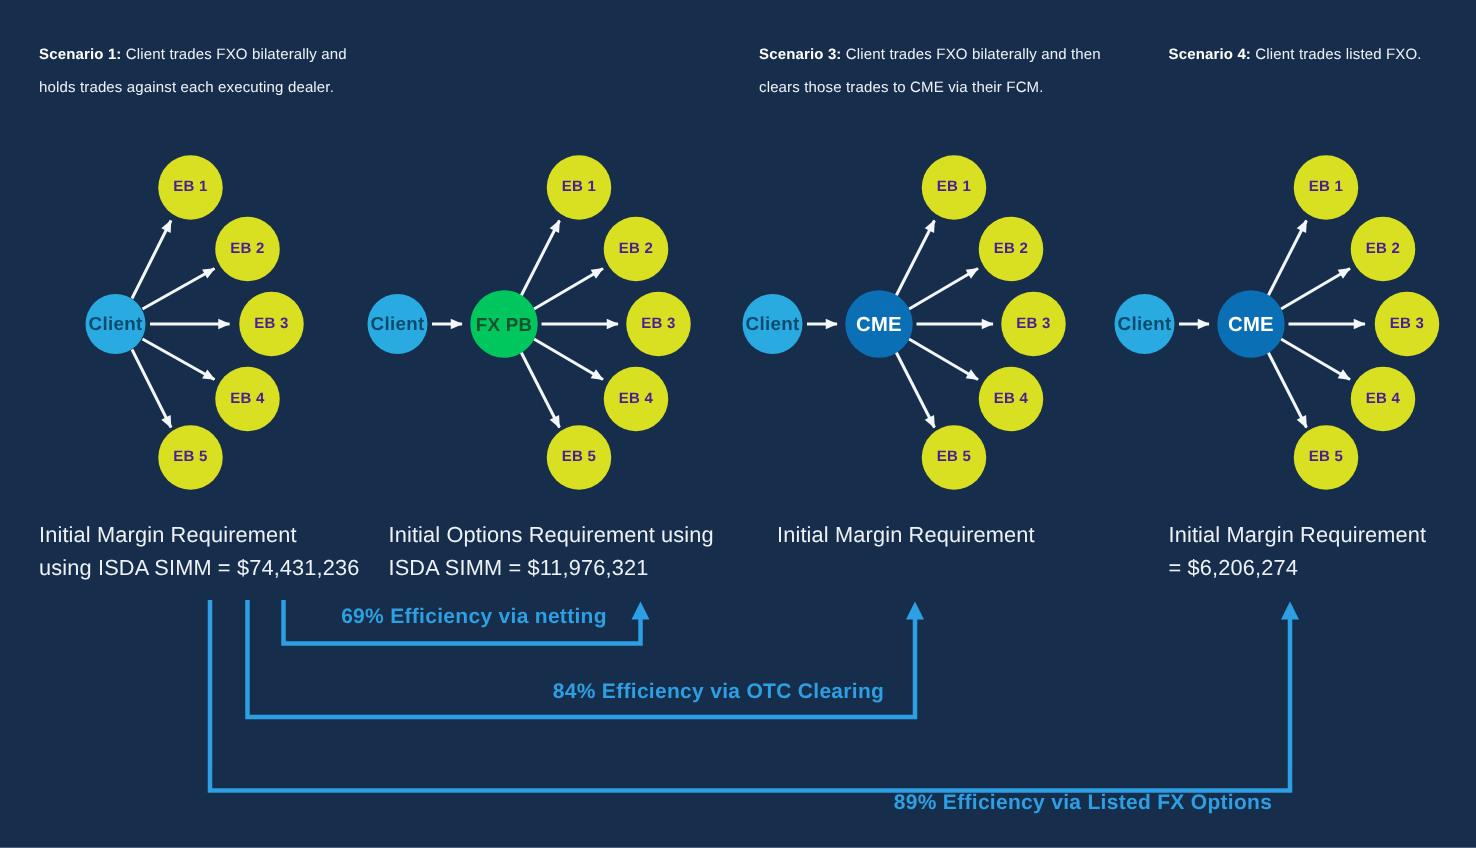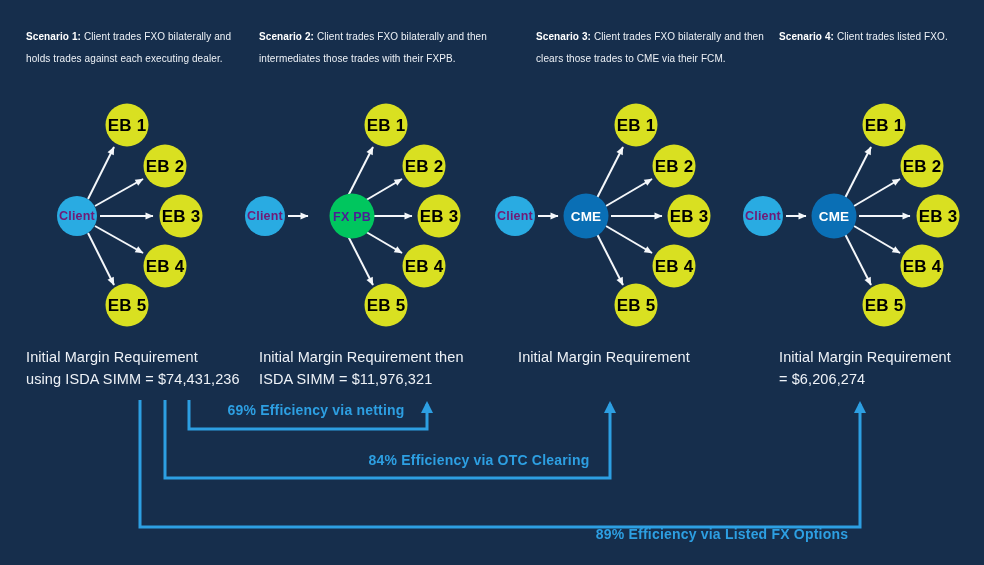--- a/index.html
+++ b/index.html
@@ -25,23 +25,23 @@
     position:absolute;top:346px;
     font-size:14.5px;line-height:22px;letter-spacing:.1px;
   }
   .margin-text span{display:block;}
   .node{
     position:absolute;border-radius:50%;
     transform:translate(-50%,-50%);
     display:flex;align-items:center;justify-content:center;
     font-weight:bold;font-size:12.5px;letter-spacing:.2px;
   }
-  .n-client{width:40px;height:40px;background:var(--client-node,#29ABE2);color:#701a75;}
-  .n-eb{width:43px;height:43px;background:var(--eb-node,#D9E021);color:#000000;font-size:17px;}
-  .n-fxpb{width:45px;height:45px;background:var(--fxpb-node,#00C65E);color:#4c1d95;margin-left:16px;}
+  .n-client{width:40px;height:40px;background:var(--client-node,#29ABE2);color:#0c4a6e;}
+  .n-eb{width:43px;height:43px;background:var(--eb-node,#D9E021);color:#4c1d95;font-size:10px;}
+  .n-fxpb{width:45px;height:45px;background:var(--fxpb-node,#00C65E);color:#14532d;}
   .n-cme{width:45px;height:45px;background:var(--cme-node,#0A6FB5);color:#FFFFFF;font-size:13.5px;text-align:right;}
   .bracket-label{
     position:absolute;transform:translateX(-50%);
     white-space:nowrap;font-weight:bold;font-size:14px;
     color:var(--bracket,#2D9FE2);letter-spacing:.2px;margin-left:12px;
   }
 </style>
 </head>
 <body>
 
@@ -91,22 +91,21 @@
       <line class="arrow" x1="854" y1="226" x2="900" y2="253" marker-end="url(#ah)"></line>
       <line class="arrow" x1="845" y1="234" x2="871" y2="285" marker-end="url(#ah)"></line>
     </g>
 
     <path class="bracket" d="M189,400 L189,429 L427,429 L427,404" marker-end="url(#bh)"></path>
     <path class="bracket" d="M165,400 L165,478 L610,478 L610,404" marker-end="url(#bh)"></path>
     <path class="bracket" d="M140,400 L140,527 L860,527 L860,404" marker-end="url(#bh)"></path>
   </svg>
 
   <div class="scenario-title" style="left:26px;width:208px"><b>Scenario 1:</b><span> Client trades FXO bilaterally and holds trades against each executing dealer.</span></div>
-  <div class="scenario-title" style="left:259px;width:228px"><b>Scenario 2:</b><span> Client trades FXO bilaterally and then intermediates those trades with their FXPB.</span></div>
-  <div class="scenario-title" style="left:536px;width:228px"><b>Scenario 3:</b><span> Client trades FXO bilaterally and then clears those trades to CME via their FCM.</span></div>
+  <div class="scenario-title" style="left:506px;width:228px"><b>Scenario 3:</b><span> Client trades FXO bilaterally and then clears those trades to CME via their FCM.</span></div>
   <div class="scenario-title" style="left:779px;width:175px"><b>Scenario 4:</b><span> Client trades listed FXO.</span></div>
 
   <div class="node n-client" style="left:77px;top:216px">Client</div>
   <div class="node n-eb" style="left:127px;top:125px">EB 1</div>
   <div class="node n-eb" style="left:165px;top:166px">EB 2</div>
   <div class="node n-eb" style="left:181px;top:216px">EB 3</div>
   <div class="node n-eb" style="left:165px;top:266px">EB 4</div>
   <div class="node n-eb" style="left:127px;top:305px">EB 5</div>
 
   <div class="node n-client" style="left:265px;top:216px">Client</div>
@@ -131,21 +130,21 @@
   <div class="node n-eb" style="left:922px;top:166px">EB 2</div>
   <div class="node n-eb" style="left:938px;top:216px">EB 3</div>
   <div class="node n-eb" style="left:922px;top:266px">EB 4</div>
   <div class="node n-eb" style="left:884px;top:305px">EB 5</div>
 
   <div class="margin-text" style="left:26px">
     <span>Initial Margin Requirement</span>
     <span>using ISDA SIMM = $74,431,236</span>
   </div>
   <div class="margin-text" style="left:259px">
-    <span>Initial Margin Requirement then</span>
+    <span>Initial Options Requirement using</span>
     <span>ISDA SIMM = $11,976,321</span>
   </div>
   <div class="margin-text" style="left:518px">
     <span>Initial Margin Requirement</span>
   </div>
   <div class="margin-text" style="left:779px">
     <span>Initial Margin Requirement</span>
     <span>= $6,206,274</span>
   </div>
 

